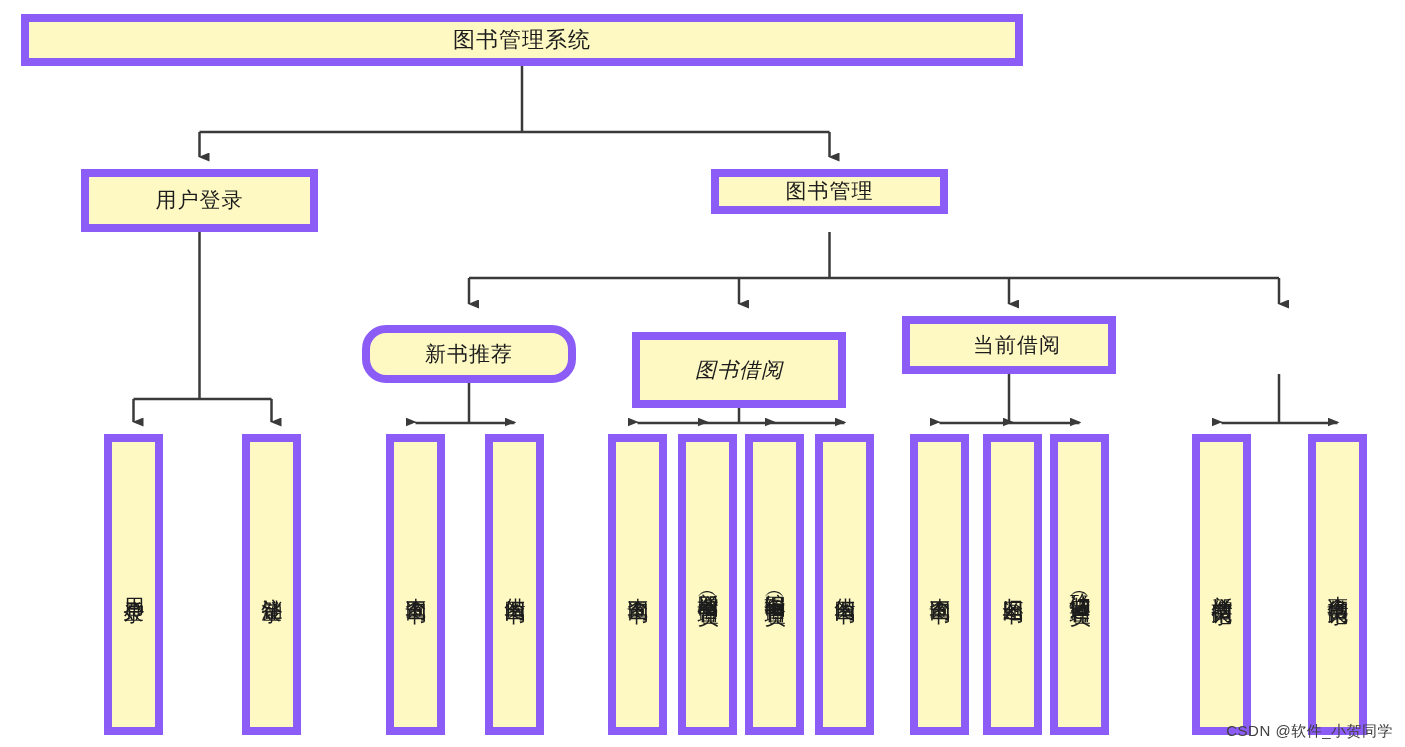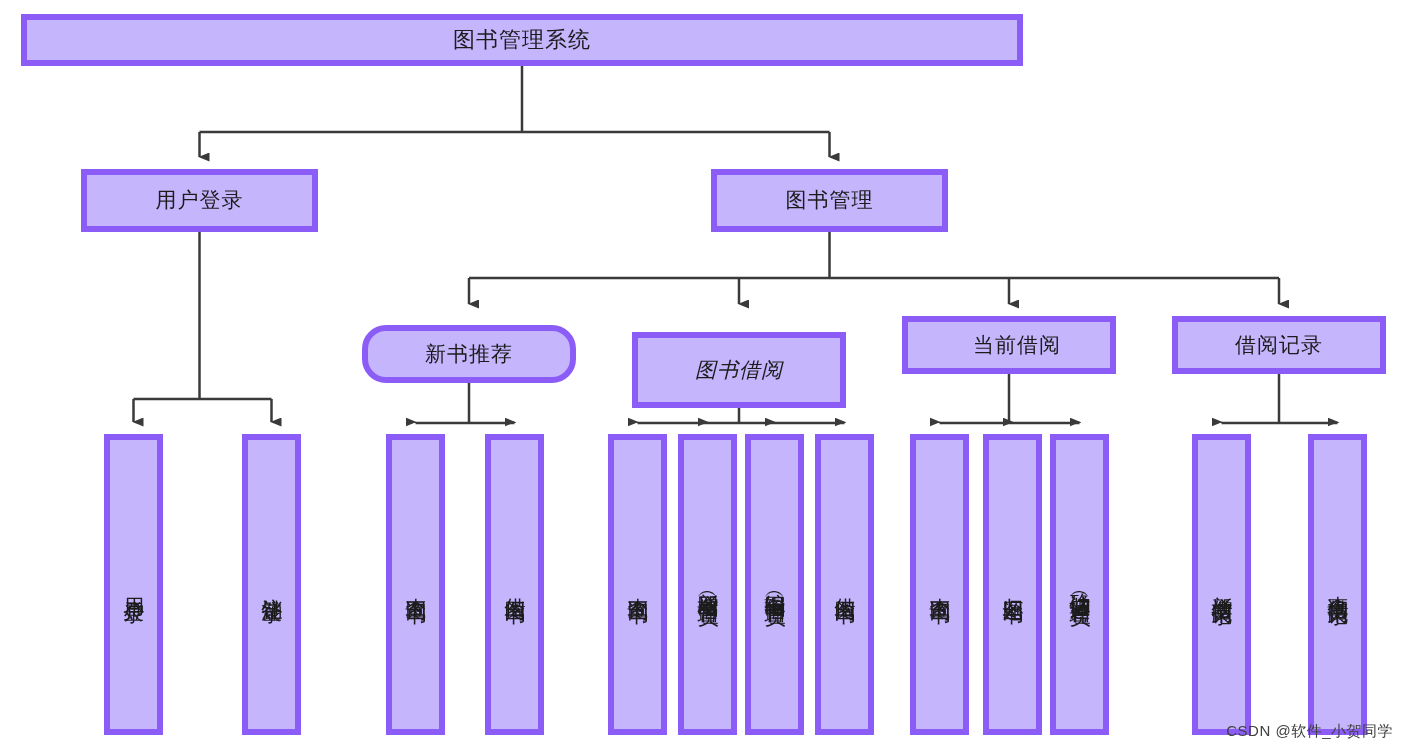--- a/index.html
+++ b/index.html
@@ -18,22 +18,22 @@
   #edges{
     position:absolute;
     left:0; top:0;
     width:1405px;
     height:747px;
     pointer-events:none;
   }
   .node{
     position:absolute;
     box-sizing:border-box;
-    background:#c4b5fd;
-    border:6px solid #8b5cf6;
+    background:#fef9c3;
+    border:8px solid #8b5cf6;
     display:flex;
     align-items:center;
     justify-content:center;
     z-index:3;
   }
   .node .label{
     font-size:21px;
     line-height:1.15;
     color:#1c1c1c;
     letter-spacing:1px;
@@ -117,35 +117,32 @@
       </g>
   </svg>
 
   <div class="node root" style="left: 21px; top: 14px; width: 1002px; height: 52px;">
     <span class="label">图书管理系统</span>
   </div>
 
   <div class="node lvl2" style="left: 81px; top: 169px; width: 237px; height: 63px;">
     <span class="label">用户登录</span>
   </div>
-  <div class="node lvl2" style="left: 711px; top: 169px; width: 237px; height: 63px;">
+  <div class="node lvl2" style="left: 711px; top: 169px; width: 237px; height: 45px;">
     <span class="label">图书管理</span>
   </div>
 
   <div class="node lvl3" style="left: 362px; top: 325px; width: 214px; height: 58px; border-radius: 24px;">
     <span class="label">新书推荐</span>
   </div>
   <div class="node lvl3" style="left: 632px; top: 332px; width: 214px; height: 76px; font-style: italic;">
     <span class="label">图书借阅</span>
   </div>
   <div class="node lvl3" style="left: 902px; top: 316px; width: 214px; height: 58px; padding-left: 16px;">
     <span class="label">当前借阅</span>
-  </div>
-  <div class="node lvl3" style="left: 1172px; top: 316px; width: 214px; height: 58px;">
-    <span class="label">借阅记录</span>
   </div>
 
   <div class="node leaf" style="left: 104px; top: 434px; width: 59px; height: 301px;">
     <span class="label">用户登录</span>
   </div>
   <div class="node leaf" style="left: 242px; top: 434px; width: 59px; height: 301px;">
     <span class="label">注销登录</span>
   </div>
   <div class="node leaf" style="left: 386px; top: 434px; width: 59px; height: 301px;">
     <span class="label">查询图书</span>

